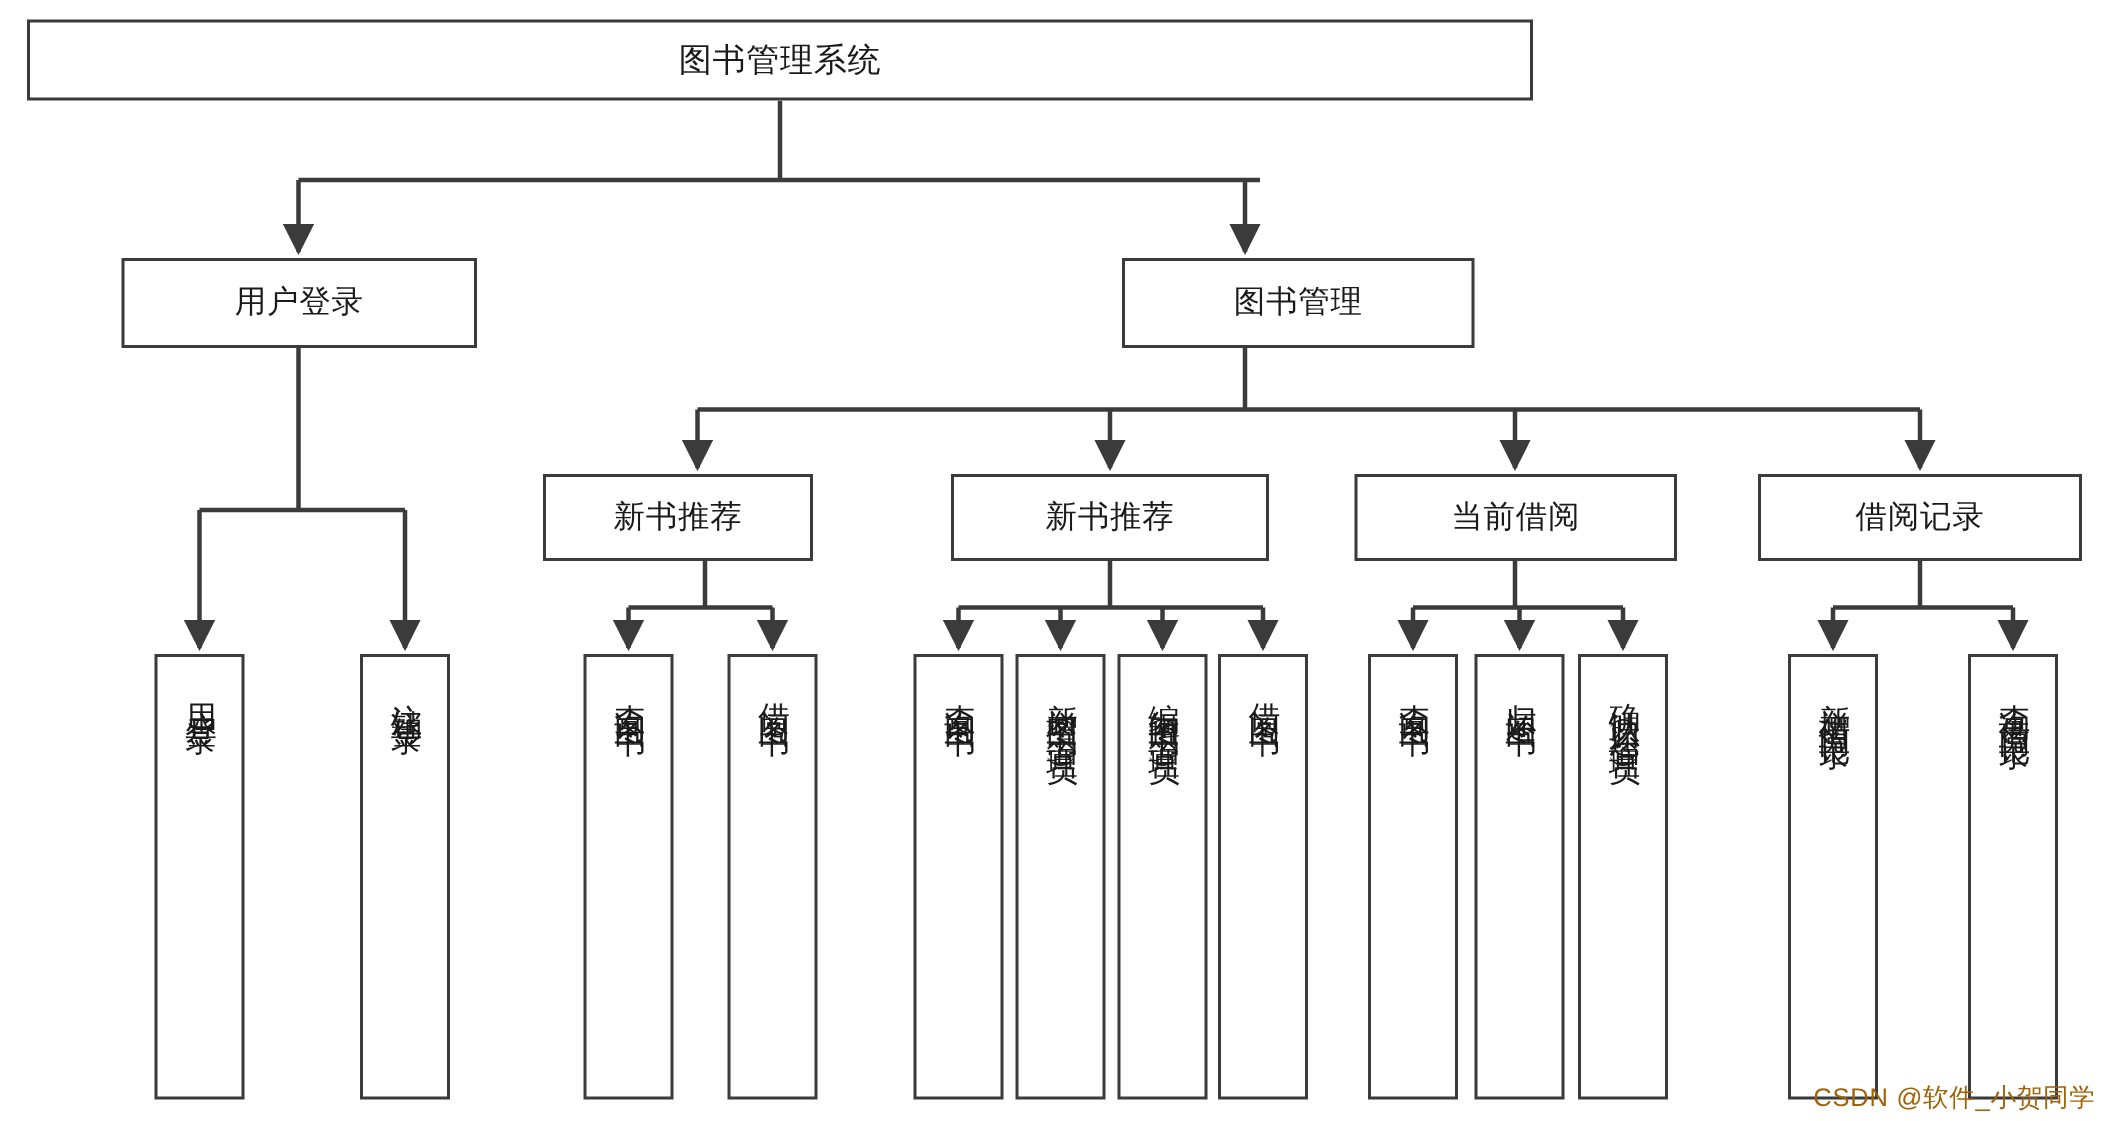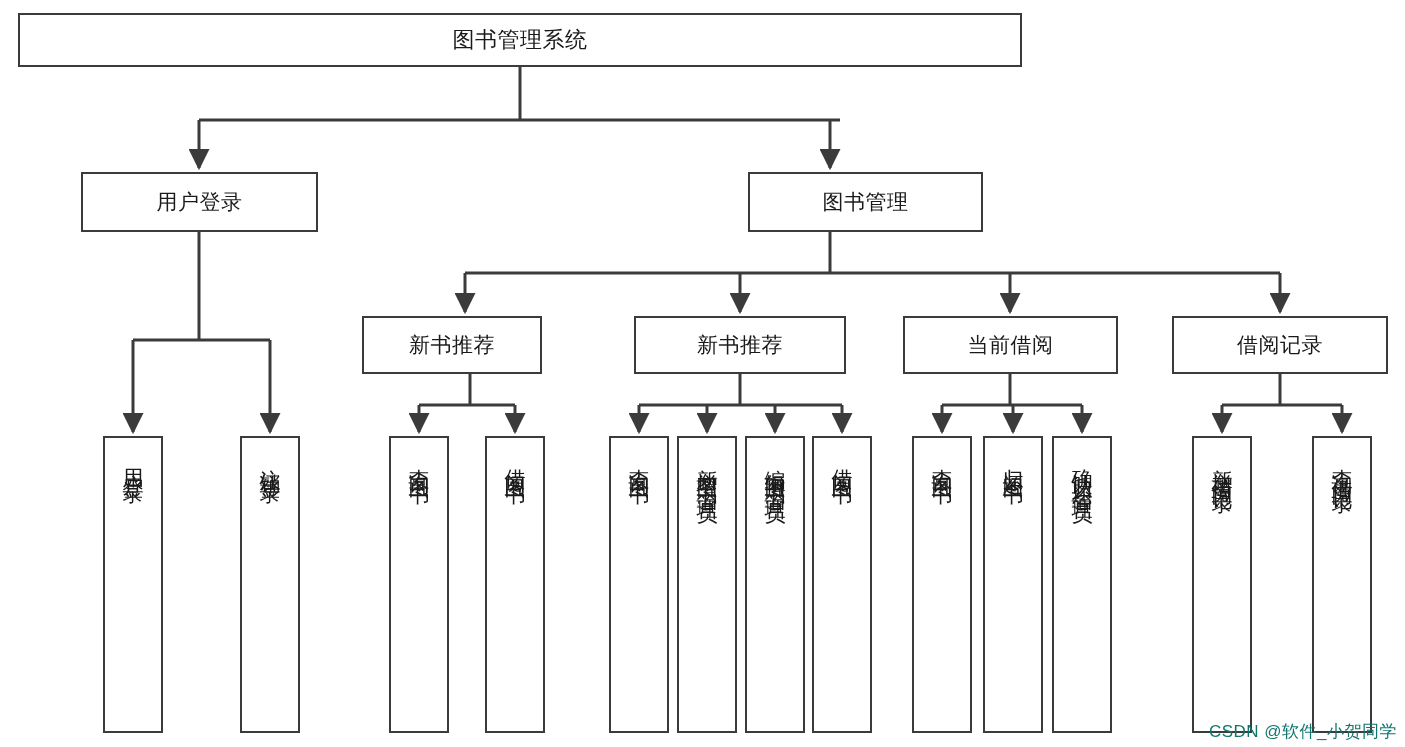--- a/index.html
+++ b/index.html
@@ -61,21 +61,21 @@
     font-size: 21px;
     line-height: 1.05;
     letter-spacing: 5px;
     white-space: nowrap;
   }
   .watermark {
     position: absolute;
     right: 8px;
     bottom: 4px;
     font-size: 17px;
-    color: #0f766e;
+    color: #a16207;
     white-space: nowrap;
     letter-spacing: 0.5px;
   }
 </style>
 </head>
 <body>
 
 <div id="canvas">
 
   <svg id="edges" viewBox="0 0 1405 747" width="1405" height="747" xmlns="http://www.w3.org/2000/svg">

